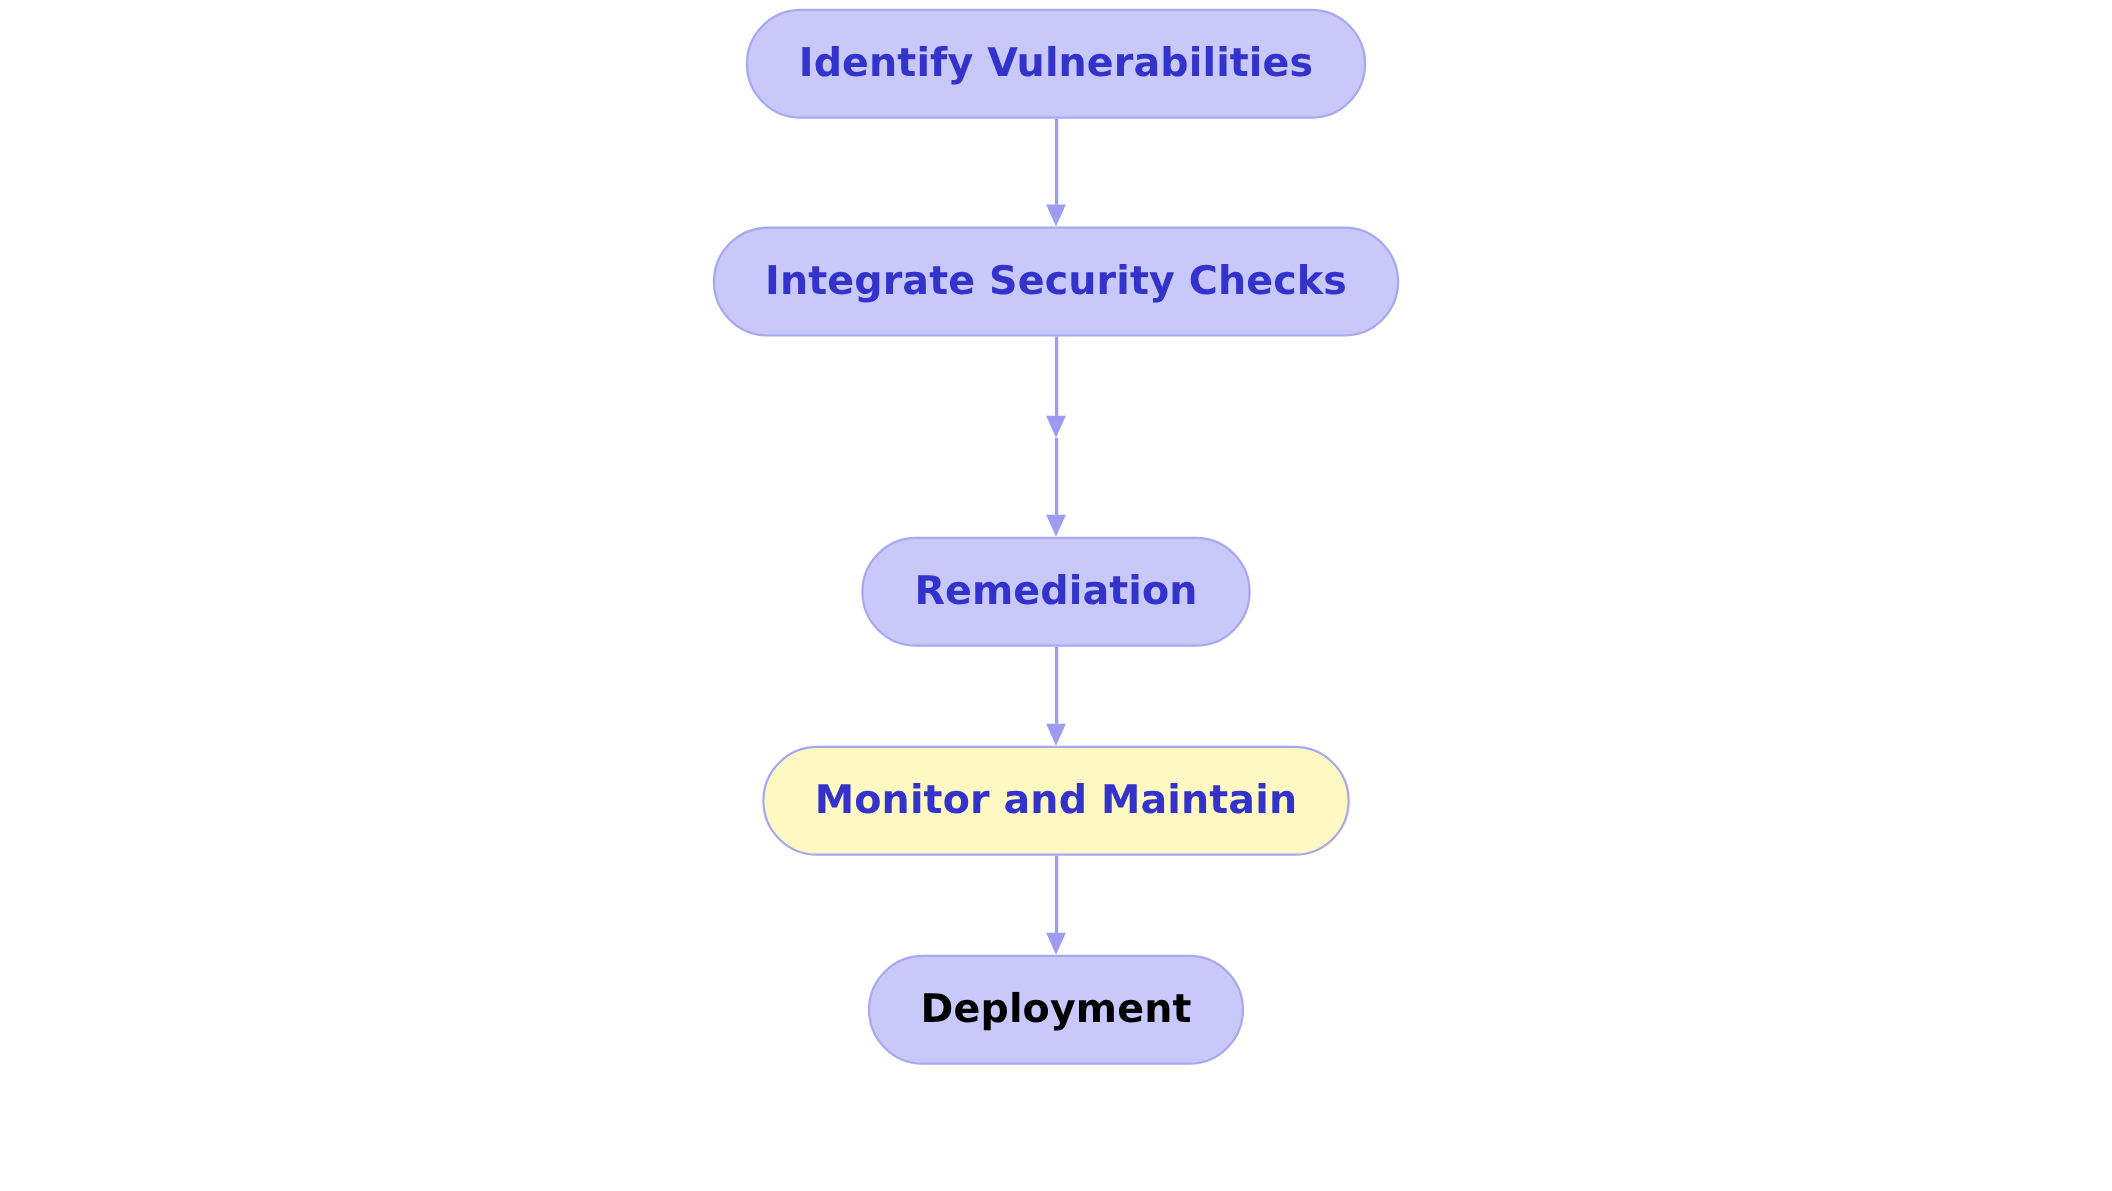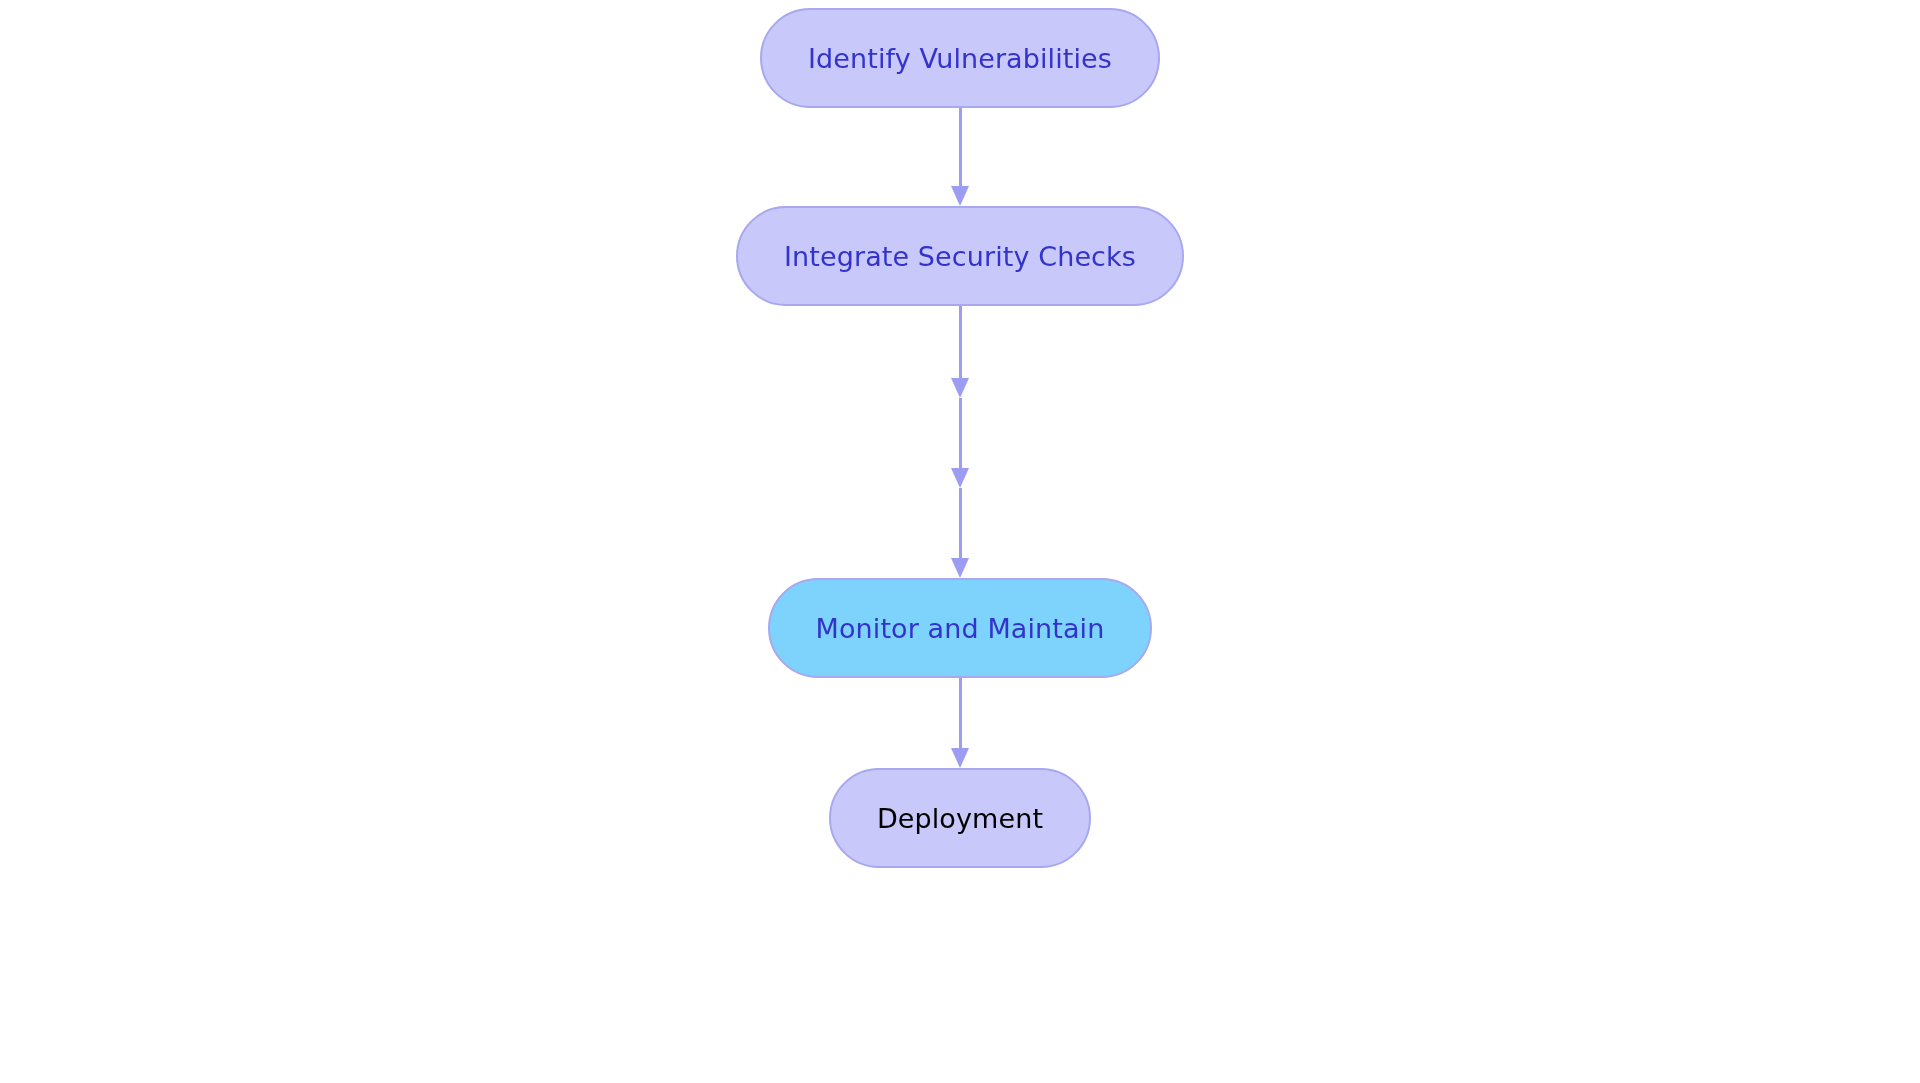--- a/index.html
+++ b/index.html
@@ -41,25 +41,25 @@
     border: 2px solid #a8a8f0;
     display: flex;
     align-items: center;
     justify-content: center;
     padding: 0 46px;
     flex: none;
   }
 
   .node-label {
     color: #3333cc;
-    font-size: 27px;
+    font-size: 36px;
     line-height: 1;
     letter-spacing: 0.1px;
     white-space: nowrap;
-    font-weight: 400;
+    font-weight: 700;
   }
 
   .connector {
     position: relative;
     width: 26px;
     flex: none;
     display: flex;
     flex-direction: column;
     align-items: center;
     justify-content: flex-start;
@@ -115,27 +115,30 @@
       <div class="connector-line" style="background: rgb(156, 156, 242);"></div>
       <div class="connector-head" style="border-top-color: rgb(156, 156, 242);"></div>
     </div>
 
 
     <div class="connector gap-3">
       <div class="connector-line" style="background: rgb(156, 156, 242);"></div>
       <div class="connector-head" style="border-top-color: rgb(156, 156, 242);"></div>
     </div>
 
+    <div class="node" style="background: rgb(200, 200, 250); border-color: rgb(168, 168, 240);">
+      <span class="node-label" style="color: rgb(51, 51, 204);">Remediation</span>
+    </div>
 
     <div class="connector gap-4">
       <div class="connector-line" style="background: rgb(156, 156, 242);"></div>
       <div class="connector-head" style="border-top-color: rgb(156, 156, 242);"></div>
     </div>
 
-    <div class="node" style="background: #7dd3fc; border-color: rgb(168, 168, 240);">
+    <div class="node" style="background: #fef9c3; border-color: rgb(168, 168, 240);">
       <span class="node-label" style="color: rgb(51, 51, 204);">Monitor and Maintain</span>
     </div>
 
     <div class="connector gap-5">
       <div class="connector-line" style="background: rgb(156, 156, 242);"></div>
       <div class="connector-head" style="border-top-color: rgb(156, 156, 242);"></div>
     </div>
 
     <div class="node" style="background: rgb(200, 200, 250); border-color: rgb(168, 168, 240);">
       <span class="node-label" style="color: #000000;">Deployment</span>

